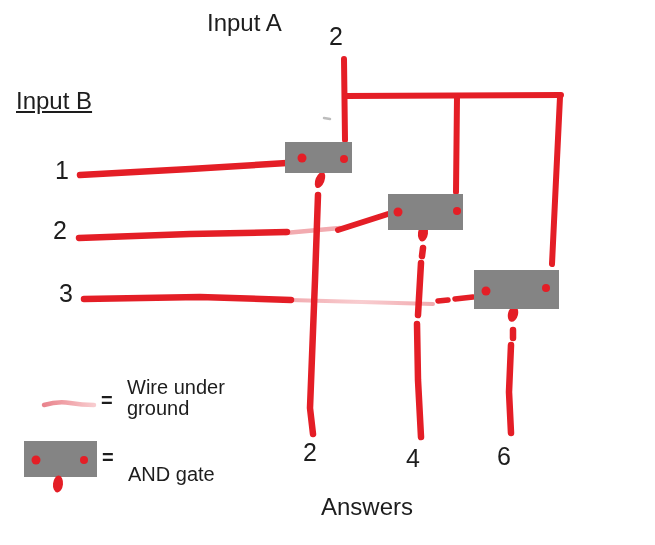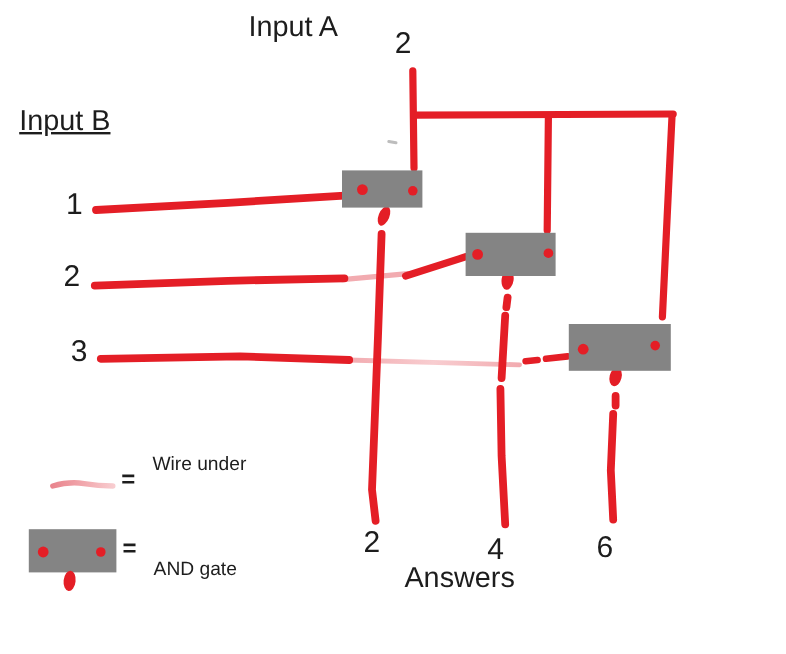--- a/index.html
+++ b/index.html
@@ -15,21 +15,21 @@
   .lbl {
     position: absolute;
     color: var(--ink, #1d1d1d);
     white-space: nowrap;
     line-height: 1.05;
     user-select: none;
   }
   .fs24 { font-size: 24px; }
   .fs25 { font-size: 25px; }
   .legend-eq { font-size: 20px; font-weight: bold; }
-  .legend-txt { font-size: 16px; line-height: 21px; }
+  .legend-txt { font-size: 20px; line-height: 21px; }
   .legend-txt span { display: block; }
   .wire {
     stroke: var(--wire, #e41e26);
     stroke-width: 6;
     fill: none;
     stroke-linecap: round;
     stroke-linejoin: round;
   }
   .wire-thick { stroke-width: 6.5; }
   .pinkwire {
@@ -110,23 +110,24 @@
   <div class="lbl fs25" style="left:329px; top:23px;">2</div>
 
   <div class="lbl fs24" style="left:16px; top:88px;text-decoration:underline;">Input B</div>
   <div class="lbl fs25" style="left:55px; top:157px;">1</div>
   <div class="lbl fs25" style="left:53px; top:217px;">2</div>
   <div class="lbl fs25" style="left:59px; top:280px;">3</div>
 
   <div class="lbl fs25" style="left:303px; top:439px;">2</div>
   <div class="lbl fs25" style="left:406px; top:445px;">4</div>
   <div class="lbl fs25" style="left:497px; top:443px;">6</div>
-  <div class="lbl fs24" style="left:321px; top:469px;margin-left:16px;">Answers</div>
+  <div class="lbl fs24" style="left:321px; top:494px;">Answers</div>
 
   <div class="lbl legend-eq" style="left:101px; top:390px;">=</div>
   <div class="lbl legend-txt" style="left:127px; top:377px;">
     <span>Wire under</span>
+    <span>ground</span>
   </div>
 
   <div class="lbl legend-eq" style="left:102px; top:447px;">=</div>
   <div class="lbl legend-txt" style="left:128px; top:464px;">AND gate</div>
 
 </div>
 
 </body></html>

